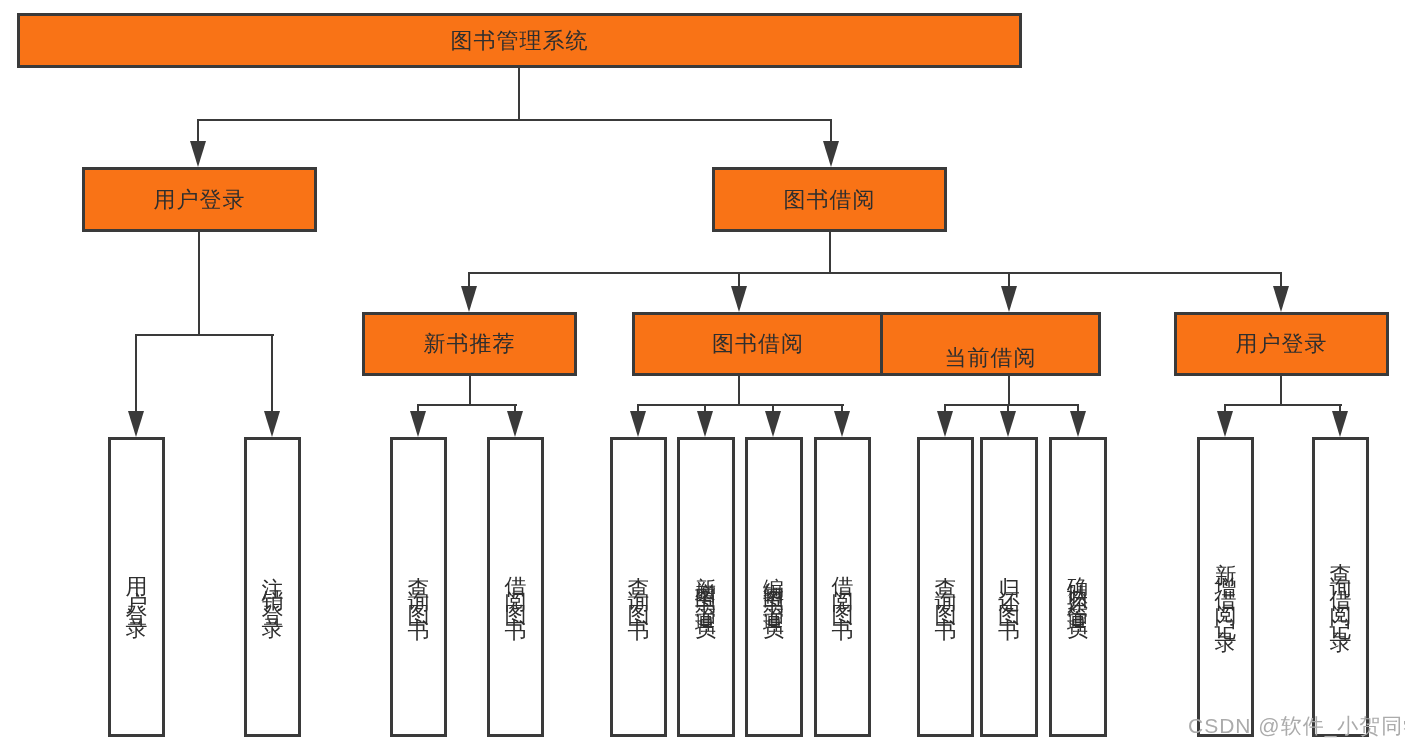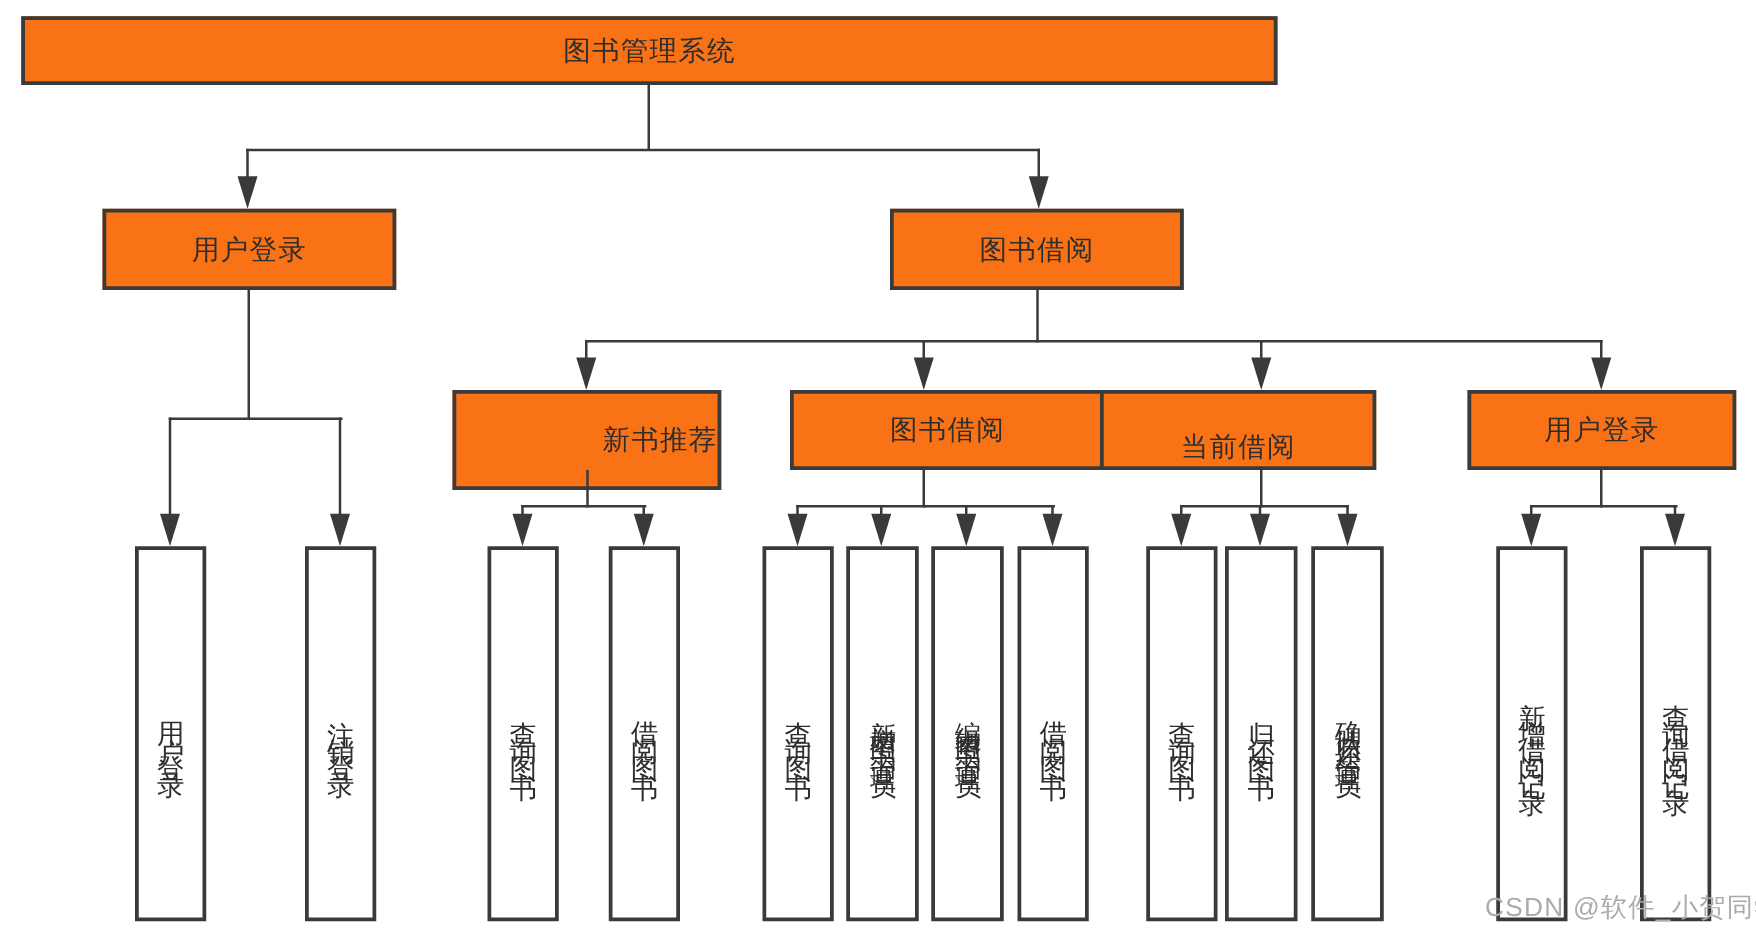--- a/index.html
+++ b/index.html
@@ -101,21 +101,21 @@
   <div class="line" style="left:468px; top:272px; width:814px; height:2px;"></div>
   <div class="line" style="left:468px; top:272px; width:2px; height:18px;"></div>
   <div class="line" style="left:738px; top:272px; width:2px; height:18px;"></div>
   <div class="line" style="left:1008px; top:272px; width:2px; height:18px;"></div>
   <div class="line" style="left:1280px; top:272px; width:2px; height:18px;"></div>
   <div class="arrow" style="left:461px; top:286px;"></div>
   <div class="arrow" style="left:731px; top:286px;"></div>
   <div class="arrow" style="left:1001px; top:286px;"></div>
   <div class="arrow" style="left:1273px; top:286px;"></div>
 
-  <div class="hbox" style="left:362px; top:312px; width:215px; height:80px;justify-content:flex-end;">
+  <div class="hbox" style="left:362px; top:312px; width:215px; height:64px;">
     <span>新书推荐</span>
   </div>
   <div class="hbox" style="left:632px; top:312px; width:252px; height:64px;">
     <span>图书借阅</span>
   </div>
   <div class="hbox" style="left:880px; top:312px; width:221px; height:64px;align-items:flex-end;">
     <span>当前借阅</span>
   </div>
   <div class="hbox" style="left:1174px; top:312px; width:215px; height:64px;">
     <span>用户登录</span>

